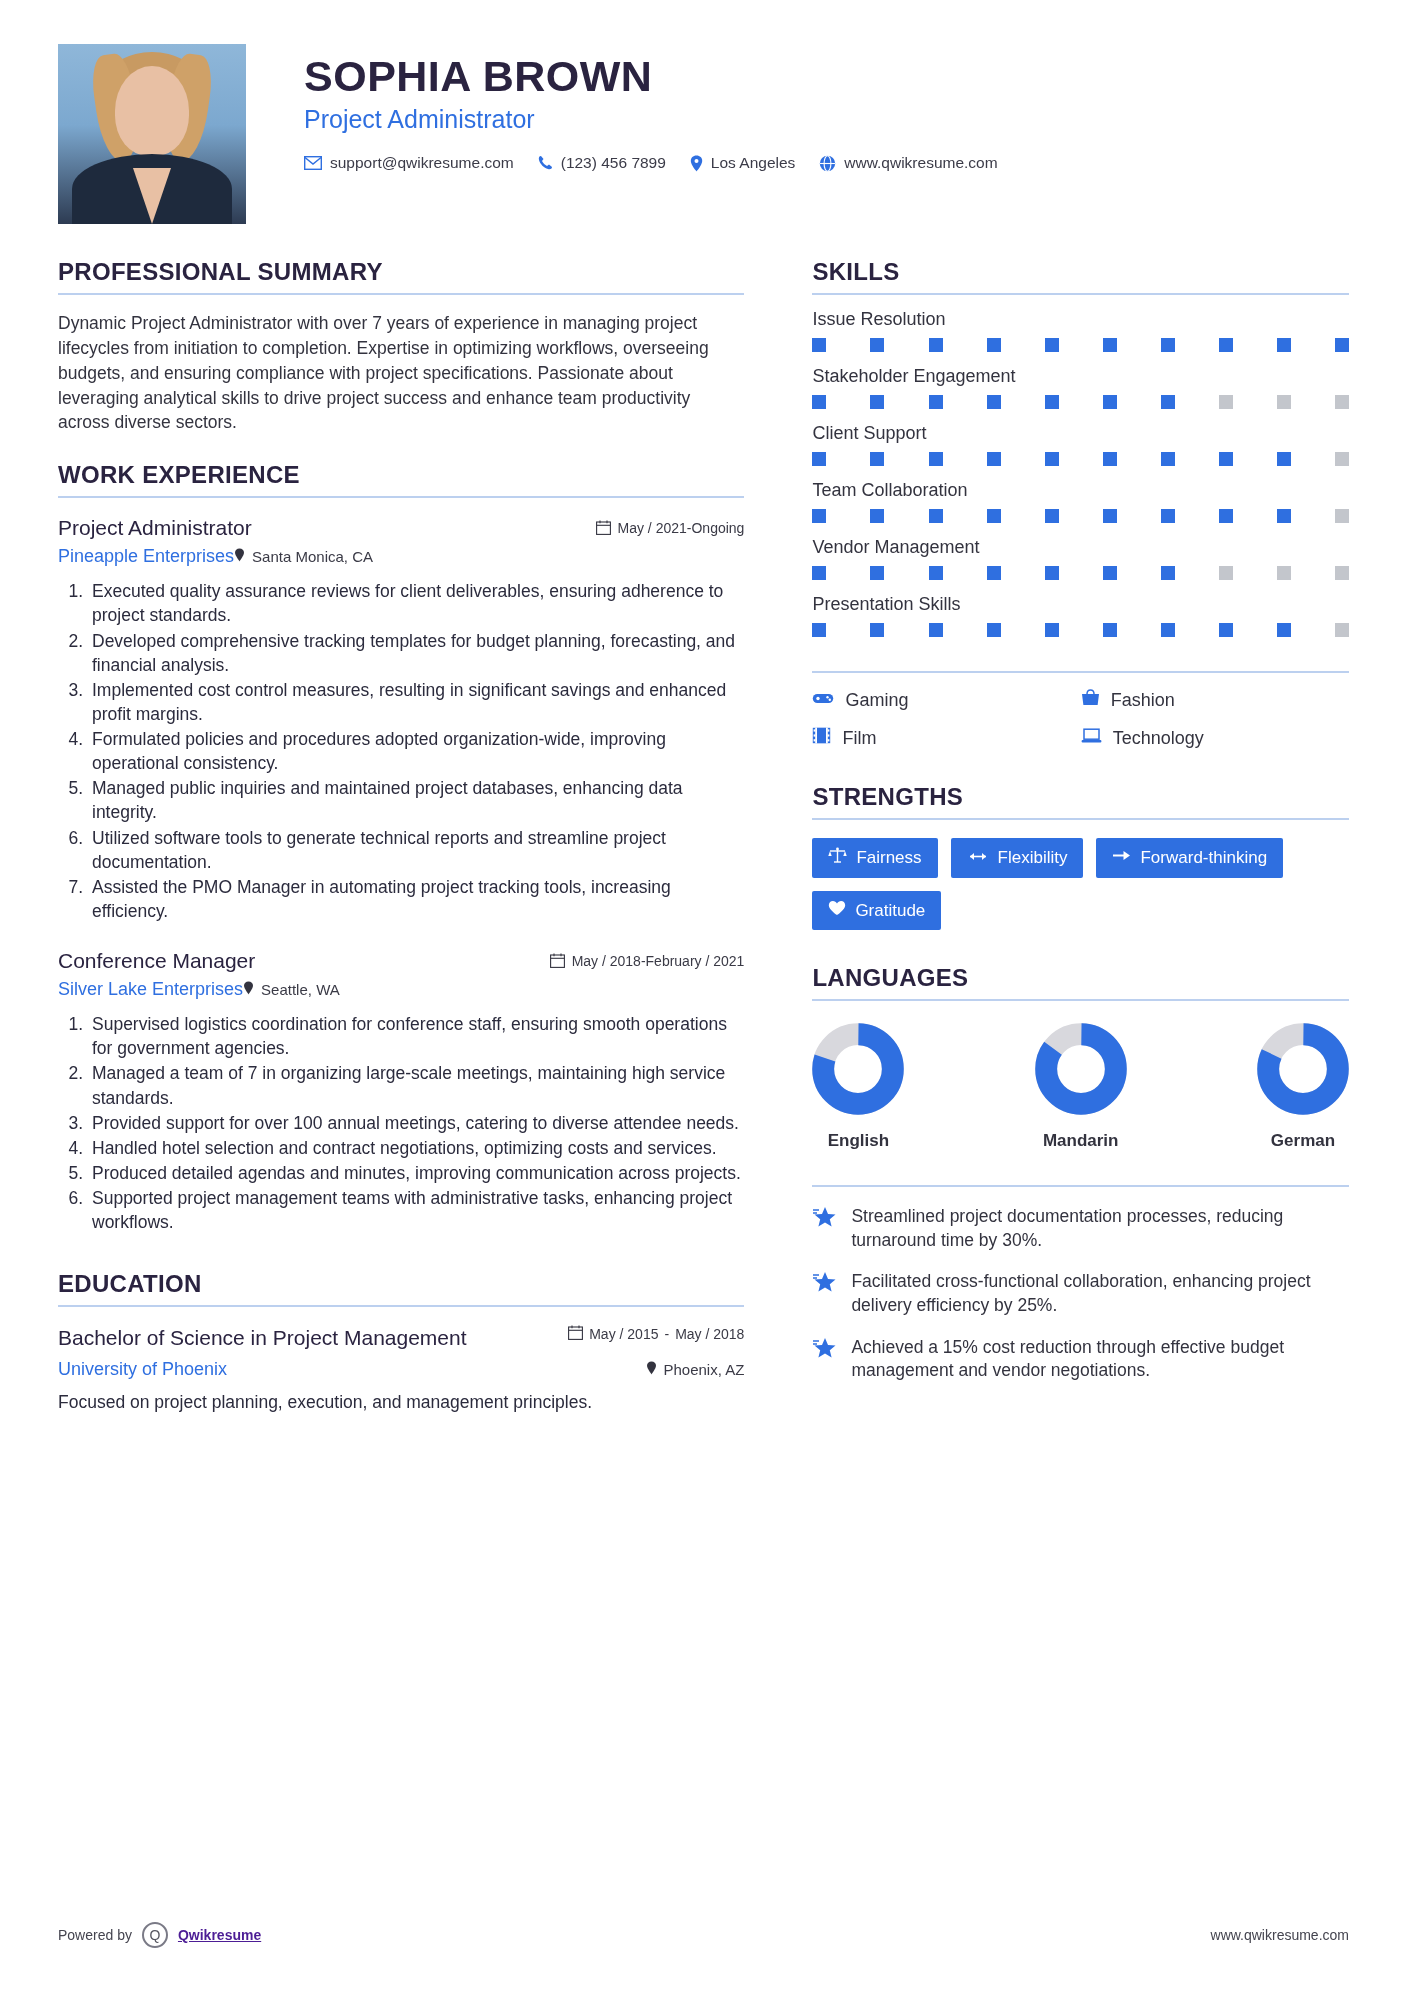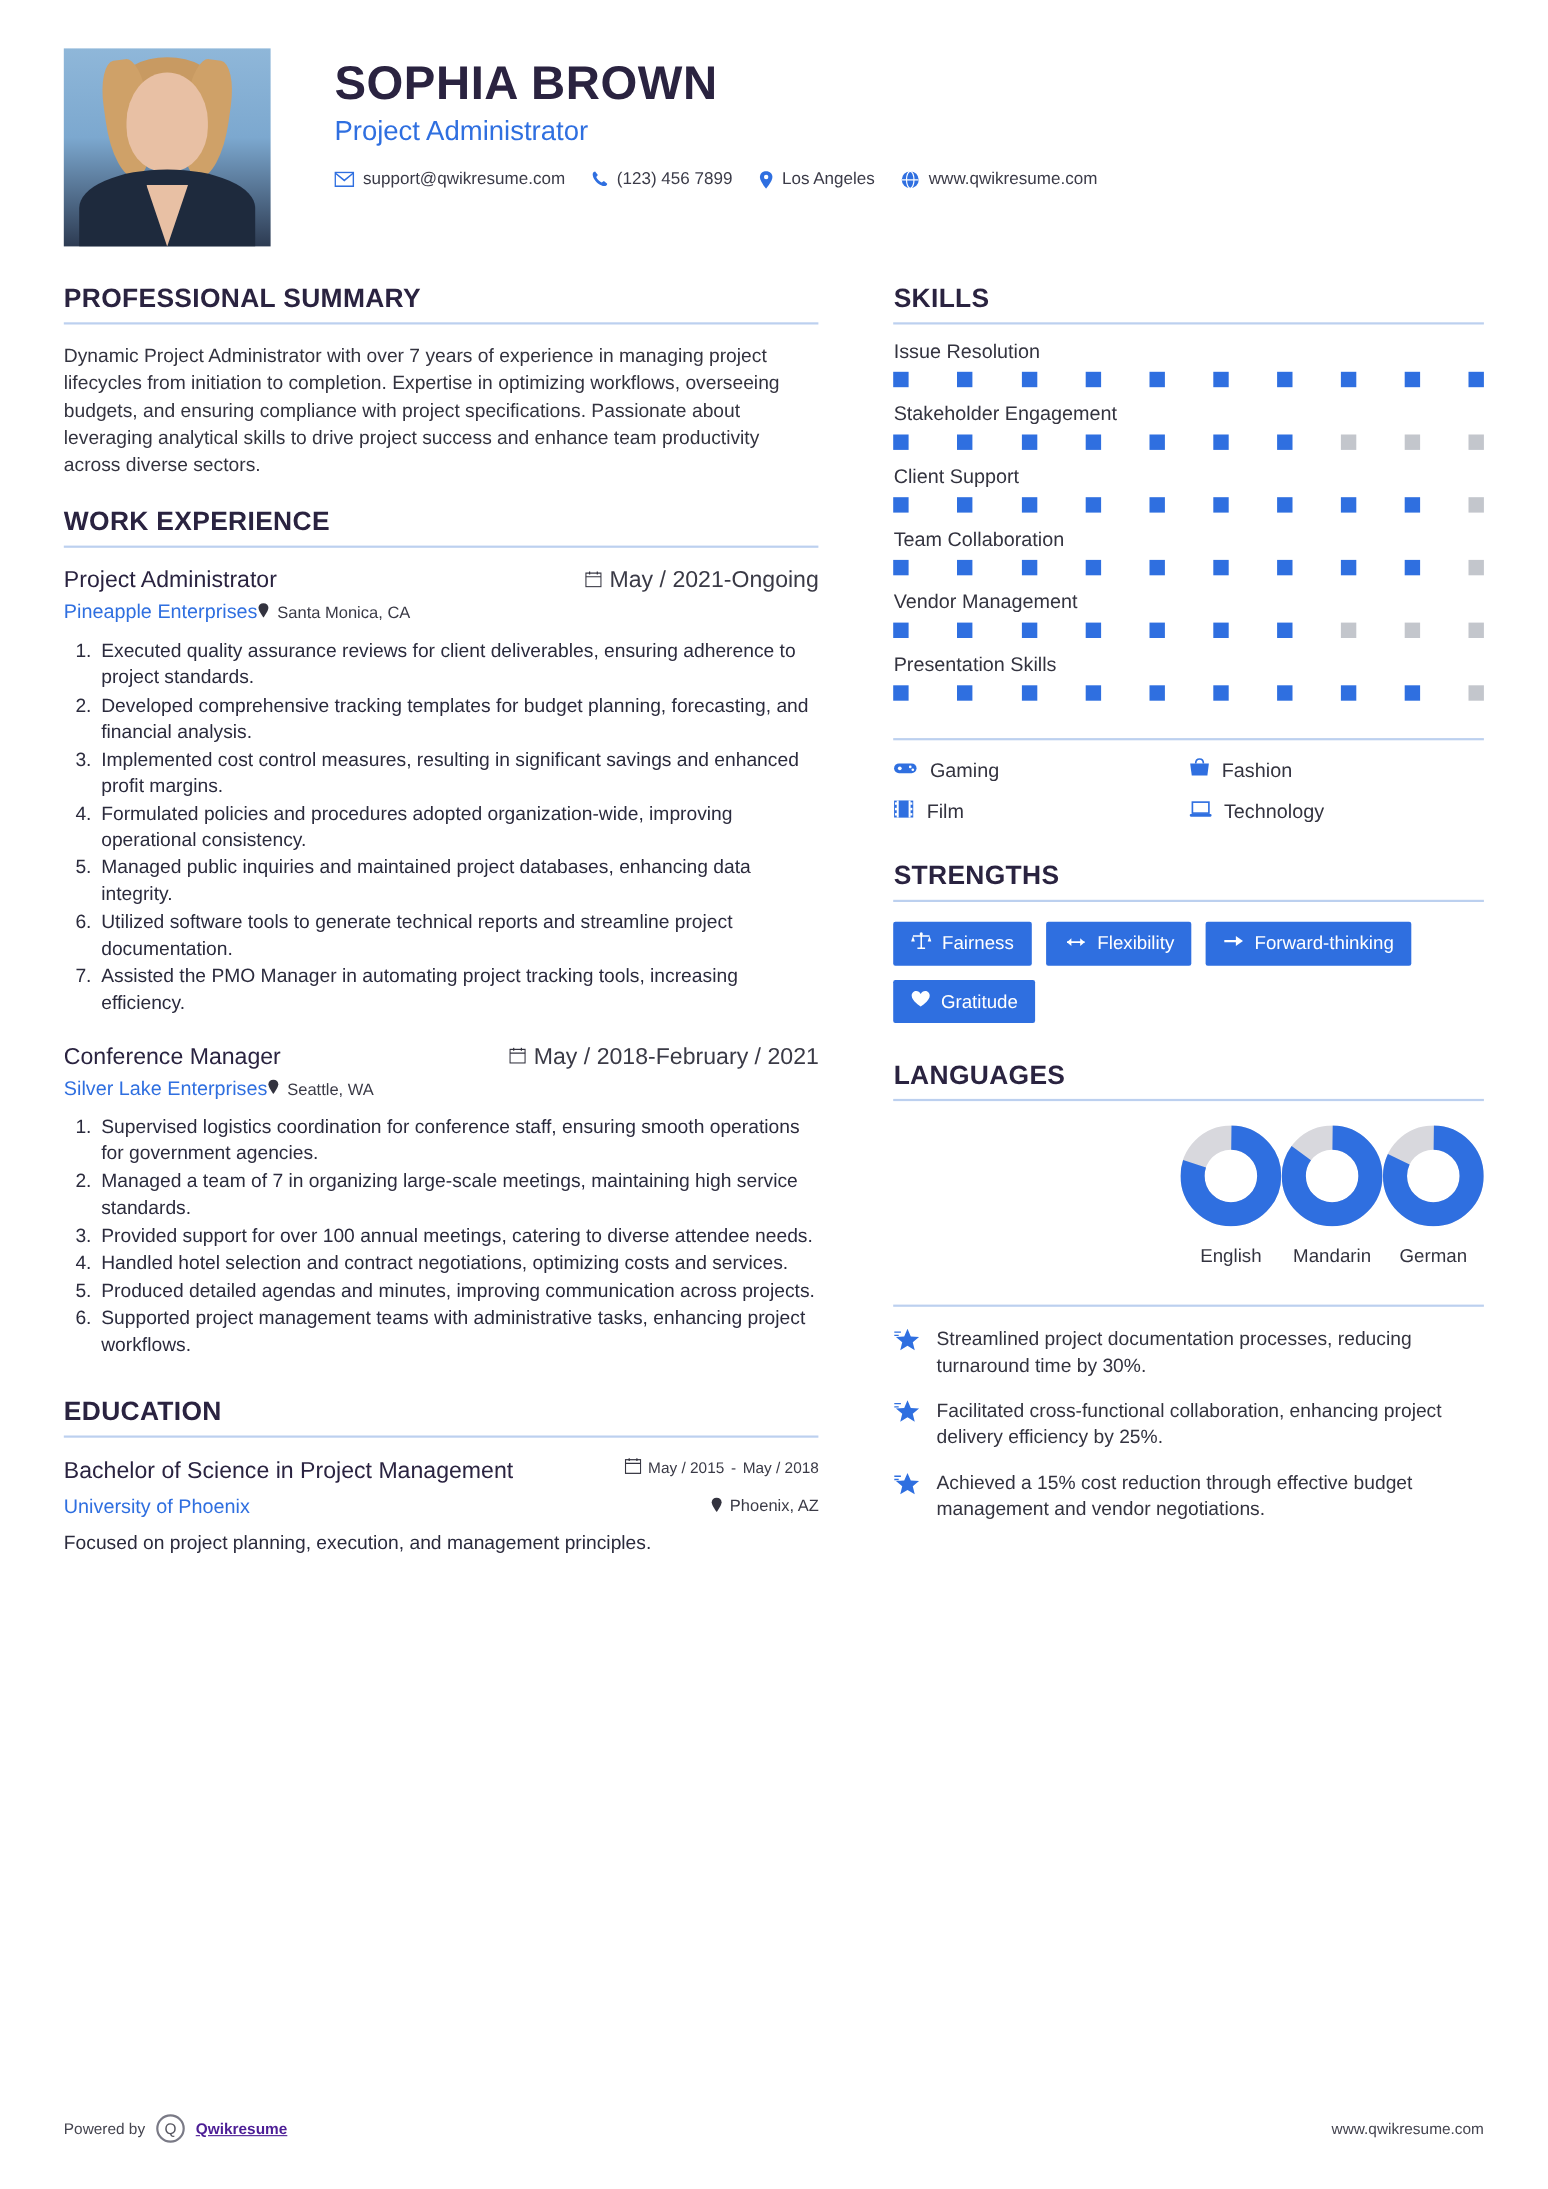--- a/index.html
+++ b/index.html
@@ -69,21 +69,21 @@
     color: #2a2340; text-transform: uppercase;
   }
   .sec-rule { height: 2px; background: #bcd0ef; margin-top: 7px; }
   .sec { margin-bottom: 26px; }
 
   .summary { font-size: 17.5px; line-height: 1.42; margin-top: 16px; color: #33333f; }
 
   .job { margin-top: 18px; }
   .job-head { display: flex; justify-content: space-between; align-items: baseline; }
   .job-title { font-size: 21px; color: #2a2340; }
-  .job-meta { font-size: 21px; color: #3a3a46; display: flex; align-items: flex-start; gap: 7px; }
+  .job-meta { font-size: 14px; color: #3a3a46; display: flex; align-items: flex-start; gap: 7px; }
   .job-sub { display: flex; align-items: baseline; margin-top: 6px; }
   .job-company { font-size: 18px; color: #2f6fe0; }
   .job-loc { font-size: 15px; color: #3a3a46; display: flex; align-items: center; gap: 7px; }
   ol.bullets { margin: 12px 0 0 30px; font-size: 17.5px; line-height: 1.38; }
   ol.bullets li { margin-bottom: 1px; padding-left: 4px; }
 
   .edu-head { display: flex; justify-content: space-between; align-items: flex-start; margin-top: 18px; }
   .edu-title { font-size: 21px; color: #2a2340; max-width: 420px; line-height: 1.2; }
   .edu-dates { font-size: 14px; color: #3a3a46; display: flex; align-items: center; gap: 6px; }
   .edu-dates .d { line-height: 1.1; }
@@ -104,21 +104,21 @@
 
   
   .strengths { display: flex; flex-wrap: wrap; gap: 13px; margin-top: 18px; }
   .strength {
     background: #2f6fe0; color: #fff; font-size: 17px;
     padding: 9px 16px; display: flex; align-items: center; gap: 9px;
     border-radius: 2px;
   }
 
   
-  .langs { display: flex; justify-content: flex-end; margin-top: 22px; }
+  .langs { display: flex; justify-content: space-between; margin-top: 22px; font-weight: bold; }
   .lang { text-align: center; }
   .lang .ring { width: 92px; height: 92px; }
   .lang .lbl { font-size: 17px; margin-top: 12px; color: #33333f; }
 
   
   .ach { display: flex; gap: 13px; margin-top: 18px; }
   .ach-txt { font-size: 17.5px; line-height: 1.35; color: #33333f; }
 
   
   .footer {

